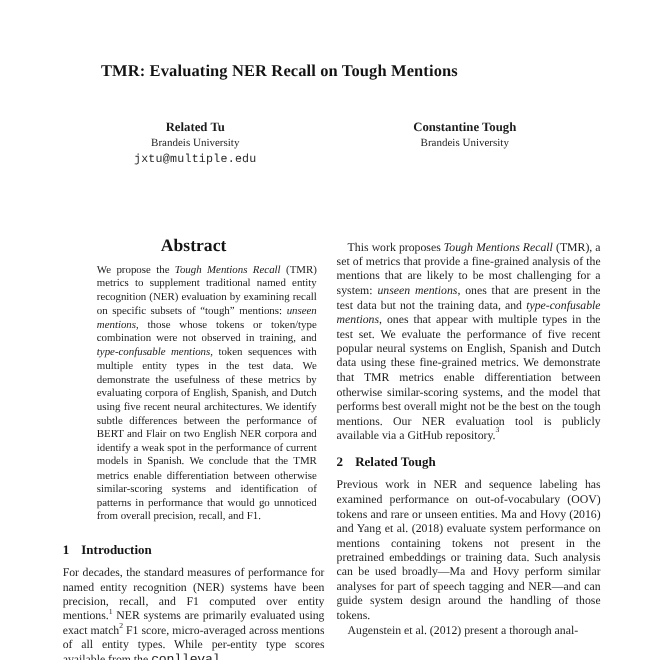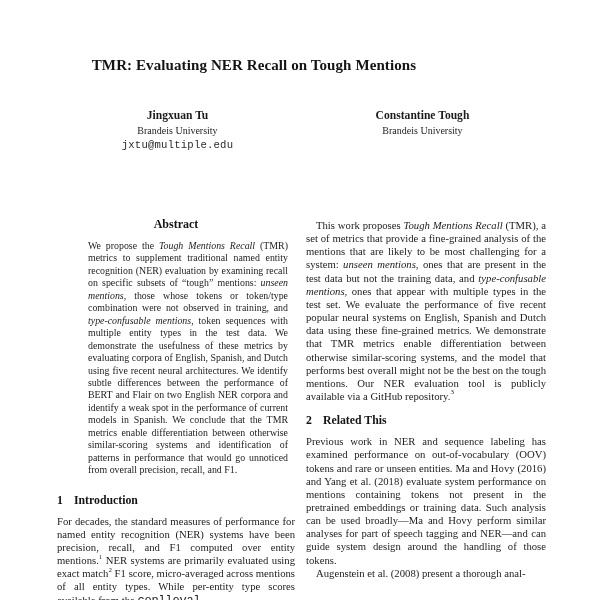--- a/index.html
+++ b/index.html
@@ -52,21 +52,21 @@
     bottom: 0;
     overflow: hidden;
     text-align: justify;
   }
   .col-left  { left: 57px;  width: 238px; }
   .col-right { left: 306px; width: 240px; padding-top: 9px; }
 
   .abstract-heading {
     text-align: center;
     font-weight: bold;
-    font-size: 12px;
+    font-size: 16px;
     line-height: 14px;
     margin: 7px 0 9px 0;
     color: #141414;
   }
   .abstract-body {
     margin: 0 7px 16px 31px;
     font-size: 9.9px;
     line-height: 12.45px;
   }
 
@@ -102,21 +102,21 @@
 </style>
 </head>
 <body>
 
 <div class="page">
 
   <div class="paper-title">TMR: Evaluating NER Recall on Tough Mentions</div>
 
   <div class="authors">
     <div class="author">
-      <div class="author-name">Jingxuan Tu</div>
+      <div class="author-name">Related Tu</div>
       <div class="author-affil">Brandeis University</div>
       <div class="author-email">jxtu@multiple.edu</div>
     </div>
     <div class="author">
       <div class="author-name">Constantine Tough</div>
       <div class="author-affil">Brandeis University</div>
     </div>
   </div>
 
   <div class="col col-left">
@@ -124,19 +124,19 @@
     <div class="abstract-body"><span>We propose the </span><span class="seg-i">Tough Mentions Recall</span><span> (TMR) metrics to supplement traditional named entity recognition (NER) evaluation by examining recall on specific subsets of “tough” mentions: </span><span class="seg-i">unseen mentions</span><span>, those whose tokens or token/type combination were not observed in training, and </span><span class="seg-i">type-confusable mentions</span><span>, token sequences with multiple entity types in the test data. We demonstrate the usefulness of these metrics by evaluating corpora of English, Spanish, and Dutch using five recent neural architectures. We identify subtle differences between the performance of BERT and Flair on two English NER corpora and identify a weak spot in the performance of current models in Spanish. We conclude that the TMR metrics enable differentiation between otherwise similar-scoring systems and identification of patterns in performance that would go unnoticed from overall precision, recall, and F1.</span></div>
     <div class="section-heading">
       <span class="sec-num">1</span><span>Introduction</span>
     </div>
     <div class="body-para"><span>For decades, the standard measures of performance for named entity recognition (NER) systems have been precision, recall, and F1 computed over entity mentions.</span><sup class="seg-sup">1</sup><span> NER systems are primarily evaluated using exact match</span><sup class="seg-sup">2</sup><span> F1 score, micro-averaged across mentions of all entity types. While per-entity type scores available from the </span><span class="seg-mono">conlleval</span></div>
   </div>
 
   <div class="col col-right">
     <div class="body-para indent"><span>This work proposes </span><span class="seg-i">Tough Mentions Recall</span><span> (TMR), a set of metrics that provide a fine-grained analysis of the mentions that are likely to be most challenging for a system: </span><span class="seg-i">unseen mentions</span><span>, ones that are present in the test data but not the training data, and </span><span class="seg-i">type-confusable mentions</span><span>, ones that appear with multiple types in the test set. We evaluate the performance of five recent popular neural systems on English, Spanish and Dutch data using these fine-grained metrics. We demonstrate that TMR metrics enable differentiation between otherwise similar-scoring systems, and the model that performs best overall might not be the best on the tough mentions. Our NER evaluation tool is publicly available via a GitHub repository.</span><sup class="seg-sup">3</sup></div>
     <div class="section-heading">
-      <span class="sec-num">2</span><span>Related This</span>
+      <span class="sec-num">2</span><span>Related Tough</span>
     </div>
     <div class="body-para"><span>Previous work in NER and sequence labeling has examined performance on out-of-vocabulary (OOV) tokens and rare or unseen entities. Ma and Hovy (2016) and Yang et al. (2018) evaluate system performance on mentions containing tokens not present in the pretrained embeddings or training data. Such analysis can be used broadly—Ma and Hovy perform similar analyses for part of speech tagging and NER—and can guide system design around the handling of those tokens.</span></div>
-    <div class="body-para indent"><span>Augenstein et al. (2008) present a thorough anal-</span></div>
+    <div class="body-para indent"><span>Augenstein et al. (2012) present a thorough anal-</span></div>
   </div>
 
 </div>
 
 </body></html>

